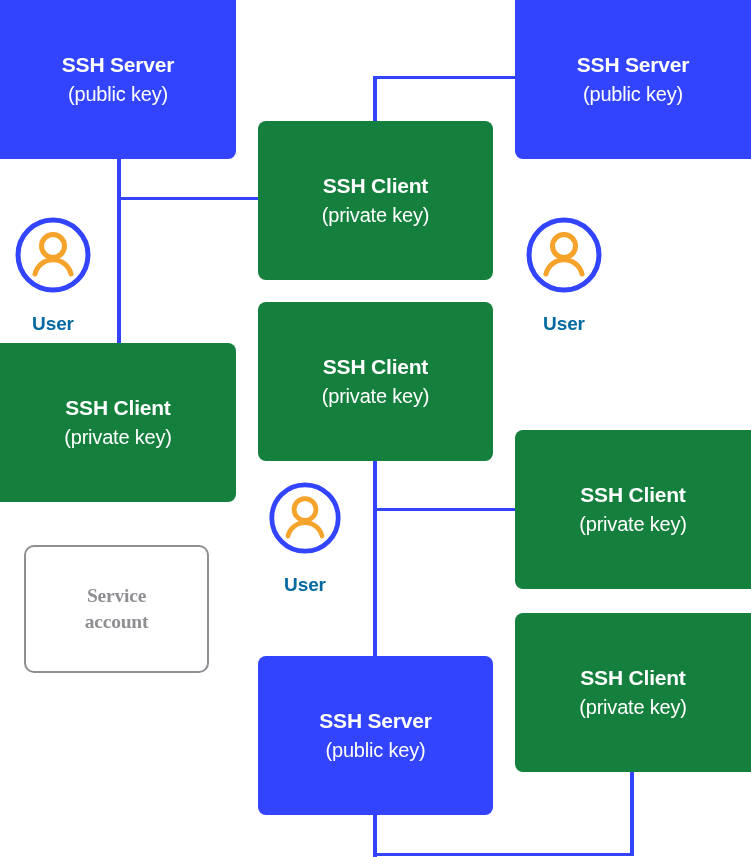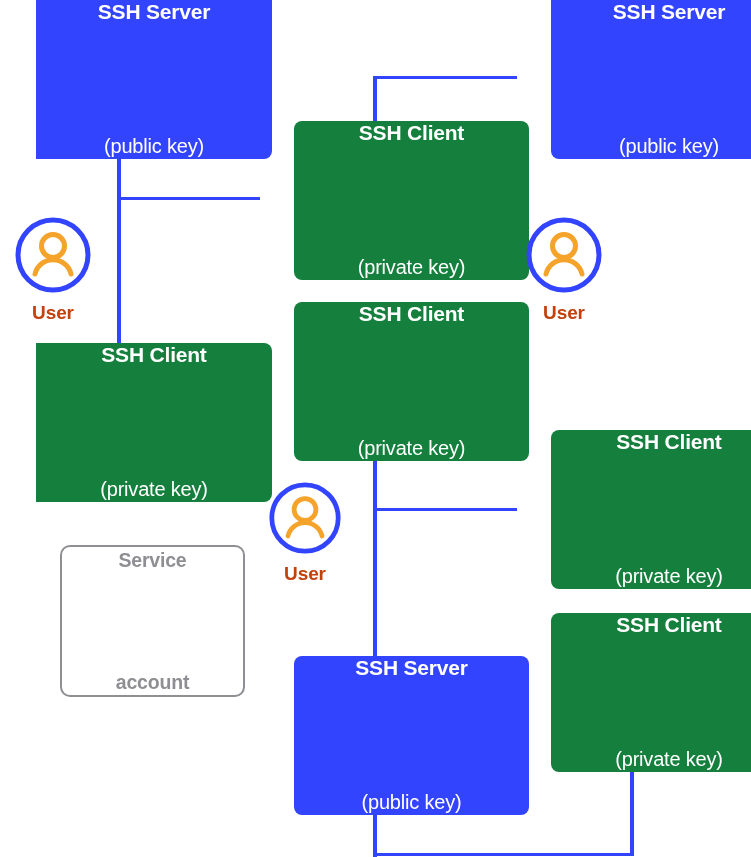--- a/index.html
+++ b/index.html
@@ -25,25 +25,24 @@
     background: #3344ff;
   }
 
   
   .node {
     position: absolute;
     box-sizing: border-box;
     display: flex;
     flex-direction: column;
     align-items: center;
-    justify-content: space-between;
+    justify-content: center;
     border-radius: 8px;
     text-align: center;
     line-height: 1.18;
-    margin-left: 36px;
   }
   .node .title {
     font-weight: bold;
     font-size: 21px;
     letter-spacing: -0.2px;
     margin-bottom: 5px;
   }
   .node .subtitle {
     font-weight: normal;
     font-size: 20px;
@@ -80,23 +79,23 @@
   .user {
     position: absolute;
     display: flex;
     flex-direction: column;
     align-items: center;
   }
   .user .glyph { display: block; }
   .user .caption {
     font-weight: bold;
     font-size: 19px;
-    color: #c2410c;
+    color: #0369a1;
     letter-spacing: -0.1px;
-    margin-top: 4px;
+    margin-top: 15px;
   }
 </style>
 </head>
 <body>
 
 <div id="canvas">
 
   <div class="line" style="left:117px; top:158px; width:4px; height:190px;"></div>
 
   <div class="line" style="left:117px; top:197px; width:143px; height:3px;"></div>
@@ -148,21 +147,21 @@
   <div class="node client bleed-right" style="left:515px; top:613px; width:236px; height:159px;">
     <div class="title">SSH Client</div>
     <div class="subtitle">(private key)</div>
   </div>
 
   <div class="node server" style="left:258px; top:656px; width:235px; height:159px;">
     <div class="title">SSH Server</div>
     <div class="subtitle">(public key)</div>
   </div>
 
-  <div class="node ghost" style="left:24px; top:545px; width:185px; height:152px;">
+  <div class="node ghost" style="left:24px; top:545px; width:185px; height:128px;font-family:Liberation Serif, serif;">
     <div class="title">Service</div>
     <div class="title">account</div>
   </div>
 
   <div class="user" style="left:14px; top:216px; width:78px;">
     <span class="glyph">
       <svg width="78" height="78" viewBox="0 0 78 78" aria-hidden="true">
         <circle cx="39" cy="39" r="35" fill="none" stroke="#3344ff" stroke-width="5"></circle>
         <circle cx="39" cy="30" r="11.5" fill="none" stroke="#f5a32a" stroke-width="5"></circle>
         <path d="M21 58 a18.5 18.5 0 0 1 36 0" fill="none" stroke="#f5a32a" stroke-width="5" stroke-linecap="round"></path>

